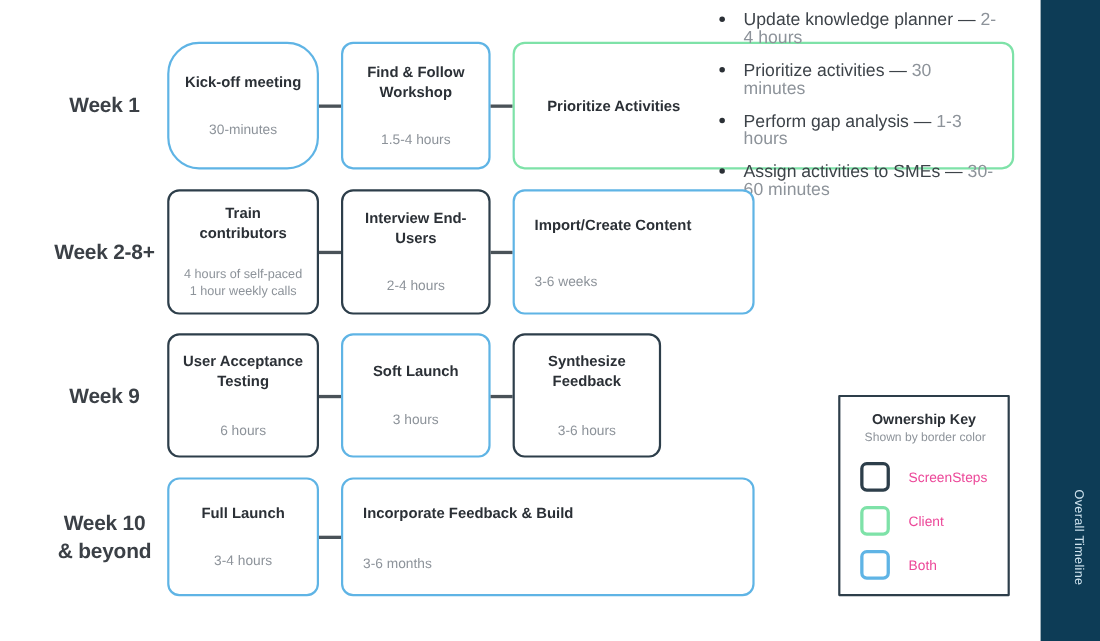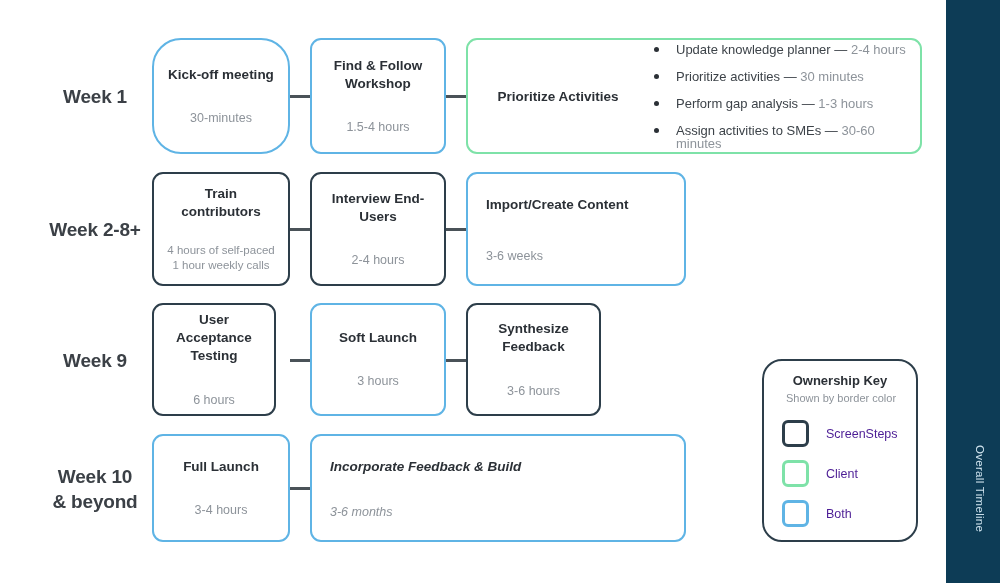--- a/index.html
+++ b/index.html
@@ -132,21 +132,21 @@
     text-align: center;
   }
   .bullet-list {
     flex: 1 1 auto;
     margin: 0;
     padding: 0 0 0 14px;
     list-style: none;
   }
   .bullet-list li {
     position: relative;
-    font-size: 13px;
+    font-size: 16px;
     color: #3d4349;
     line-height: 1.0;
     padding: 0 0 0 30px;
     margin: 0 0 14px 0;
   }
   .bullet-list li:last-child { margin-bottom: 0; }
   .bullet-list li::before {
     content: "";
     position: absolute;
     left: 8px;
@@ -167,21 +167,21 @@
   
   #legend {
     position: absolute;
     left: 762px;
     top: 359px;
     width: 156px;
     height: 183px;
     box-sizing: border-box;
     background: #ffffff;
     border: 2px solid #2d3e4a;
-    border-radius: 20px;
+    border-radius: 1px;
     padding: 12px 0 0 0;
   }
   #legend .legend-title {
     text-align: center;
     font-size: 13px;
     font-weight: bold;
     color: #2b3036;
     margin-bottom: 4px;
   }
   #legend .legend-sub {
@@ -202,21 +202,21 @@
     box-sizing: border-box;
     border-radius: 6px;
     background: #fff;
     border: 3px solid #2d3e4a;
     flex: 0 0 auto;
   }
   .legend-swatch.client { border-color: #7ee2a8; }
   .legend-swatch.both   { border-color: #5fb4e5; }
   .legend-text {
     font-size: 12.5px;
-    color: #4c1d95;
+    color: #ec4899;
     margin-left: 17px;
   }
 </style>
 </head>
 <body>
 
 <div id="canvas">
 
   <div class="row" style="top:38px;height:116px;">
     <div class="row-label" style="top:46px;">Week 1</div>
@@ -278,21 +278,21 @@
       <div class="box-inner">
         <div class="box-title">Import/Create Content</div>
         <div class="box-sub">3-6 weeks</div>
       </div>
     </div>
   </div>
 
   <div class="row" style="top:303px;height:113px;">
     <div class="row-label" style="top:45px;">Week 9</div>
 
-    <div class="box sstep" style="left:152px;top:0;width:124px;height:113px;">
+    <div class="box sstep" style="left:152px;top:0;width:138px;height:113px;">
       <div class="box-inner">
         <div class="box-title">User Acceptance Testing</div>
         <div class="box-sub">6 hours</div>
       </div>
     </div>
 
     <div class="connector" style="left:290px;top:56px;width:20px;"></div>
 
     <div class="box both" style="left:310px;top:0;width:136px;height:113px;">
       <div class="box-inner">
@@ -316,21 +316,21 @@
 
     <div class="box both" style="left:152px;top:0;width:138px;height:108px;">
       <div class="box-inner">
         <div class="box-title">Full Launch</div>
         <div class="box-sub">3-4 hours</div>
       </div>
     </div>
 
     <div class="connector" style="left:290px;top:53px;width:20px;"></div>
 
-    <div class="box both left-align spread" style="left:310px;top:0;width:376px;height:108px;font-style:italic;">
+    <div class="box both left-align spread" style="left:310px;top:0;width:376px;height:108px;">
       <div class="box-inner">
         <div class="box-title">Incorporate Feedback &amp; Build</div>
         <div class="box-sub">3-6 months</div>
       </div>
     </div>
   </div>
 
   <div id="legend">
     <div class="legend-title">Ownership Key</div>
     <div class="legend-sub">Shown by border color</div>

